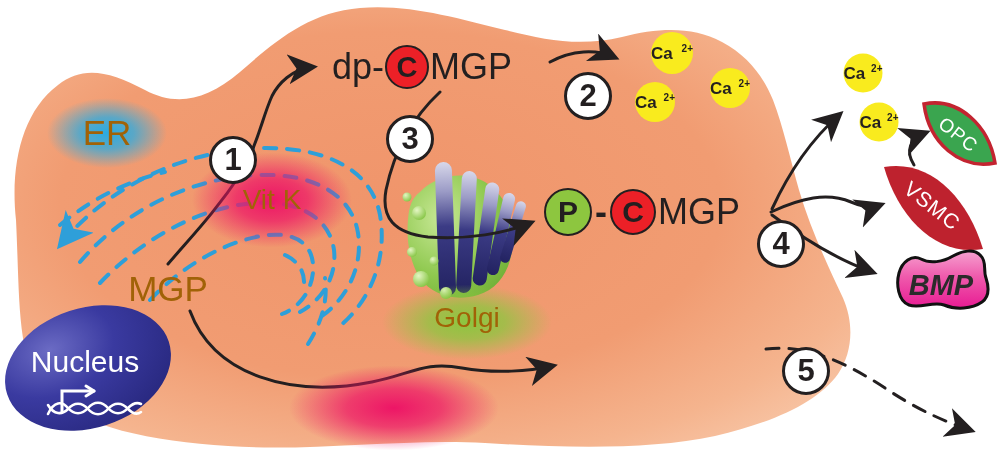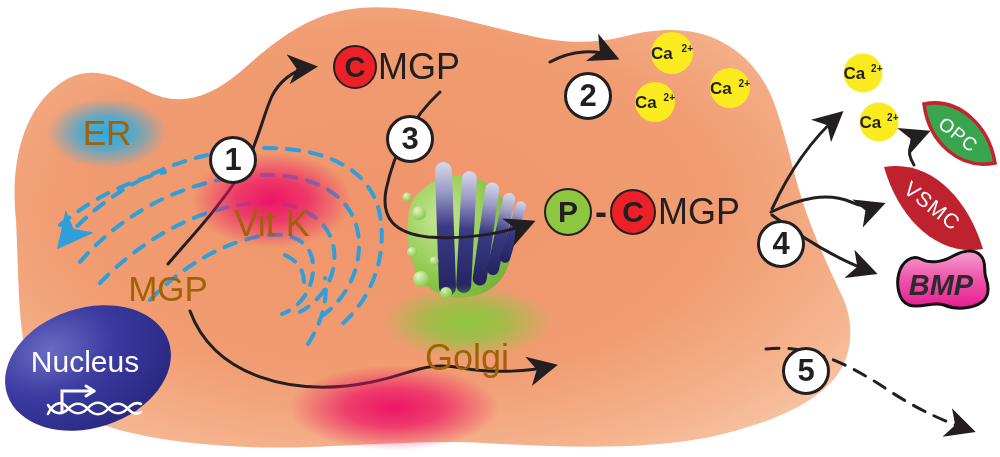--- a/index.html
+++ b/index.html
@@ -17,21 +17,21 @@
   .ca{position:absolute;transform:translate(-50%,-50%);border-radius:50%;background:#f9eb1e;
       display:flex;align-items:center;justify-content:space-between;font-weight:bold;font-size:17px;
       color:#231f20;z-index:7;line-height:1;}
   .ca sup{font-size:10px;margin-top:-9px;}
   .mol-row{position:absolute;display:flex;align-items:center;transform:translateY(-50%);
            font-size:36px;color:#231f20;z-index:7;}
   .res{display:inline-flex;align-items:center;justify-content:center;border-radius:50%;
        border:2.5px solid #231f20;font-weight:bold;color:#231f20;box-sizing:border-box;}
   .res-c{background:#ec2027;}
   .res-p{background:#8dc63f;}
-  .t36{font-size:36px;margin-top:24px;} .t35{font-size:35px;}
+  .t36{font-size:28px;} .t35{font-size:35px;}
   .white{color:#ffffff;}
   .rot38{transform:translate(-50%,-50%) rotate(38deg);}
   .bmp-txt{font-style:italic;font-weight:bold;font-size:29px;color:#2b2b2b;}
 </style>
 </head>
 <body>
 
 <div class="stage">
 
 <svg width="1000" height="457" viewBox="0 0 1000 457">
@@ -143,26 +143,27 @@
 
 <div class="glow glow-er" style="left:107px;top:133px;width:120px;height:70px;"></div>
 <div class="glow glow-pink" style="left:272px;top:200px;width:160px;height:95px;"></div>
 <div class="glow glow-pink" style="left:394px;top:408px;width:210px;height:85px;"></div>
 <div class="glow glow-green" style="left:467px;top:322px;width:170px;height:75px;"></div>
 
 <div class="lbl t35" style="left:107px;top:133px;">ER</div>
 <div class="lbl t36" style="left:272px;top:200px;">Vit K</div>
 <div class="lbl t35" style="left:168px;top:289px;">MGP</div>
 <div class="lbl white" style="left:85px;top:362px;font-size:30px;text-align:right;">Nucleus</div>
-<div class="lbl t36" style="left:467px;top:334px;">Golgi</div>
+<div class="lbl t36" style="left:467px;top:318px;">Golgi</div>
 <div class="lbl rot38 white" style="left:958px;top:135px;font-size:19px;letter-spacing:1px;">OPC</div>
 <div class="lbl rot38 white" style="left:932px;top:206px;font-size:21px;letter-spacing:1px;">VSMC</div>
 <div class="lbl bmp-txt" style="left:941px;top:285px;">BMP</div>
 
 <div class="mol-row" style="left:332px;top:67px;">
+  <span>dp-</span>
   <span class="res res-c" style="width:44px;height:44px;font-size:29px;margin:0 1px;">C</span>
   <span>MGP</span>
 </div>
 
 <div class="mol-row" style="left:544px;top:212px;">
   <span class="res res-p" style="width:48px;height:48px;font-size:30px;">P</span>
   <span style="font-weight:bold;margin:0 3px;">-</span>
   <span class="res res-c" style="width:46px;height:46px;font-size:30px;margin-right:2px;">C</span>
   <span>MGP</span>
 </div>

